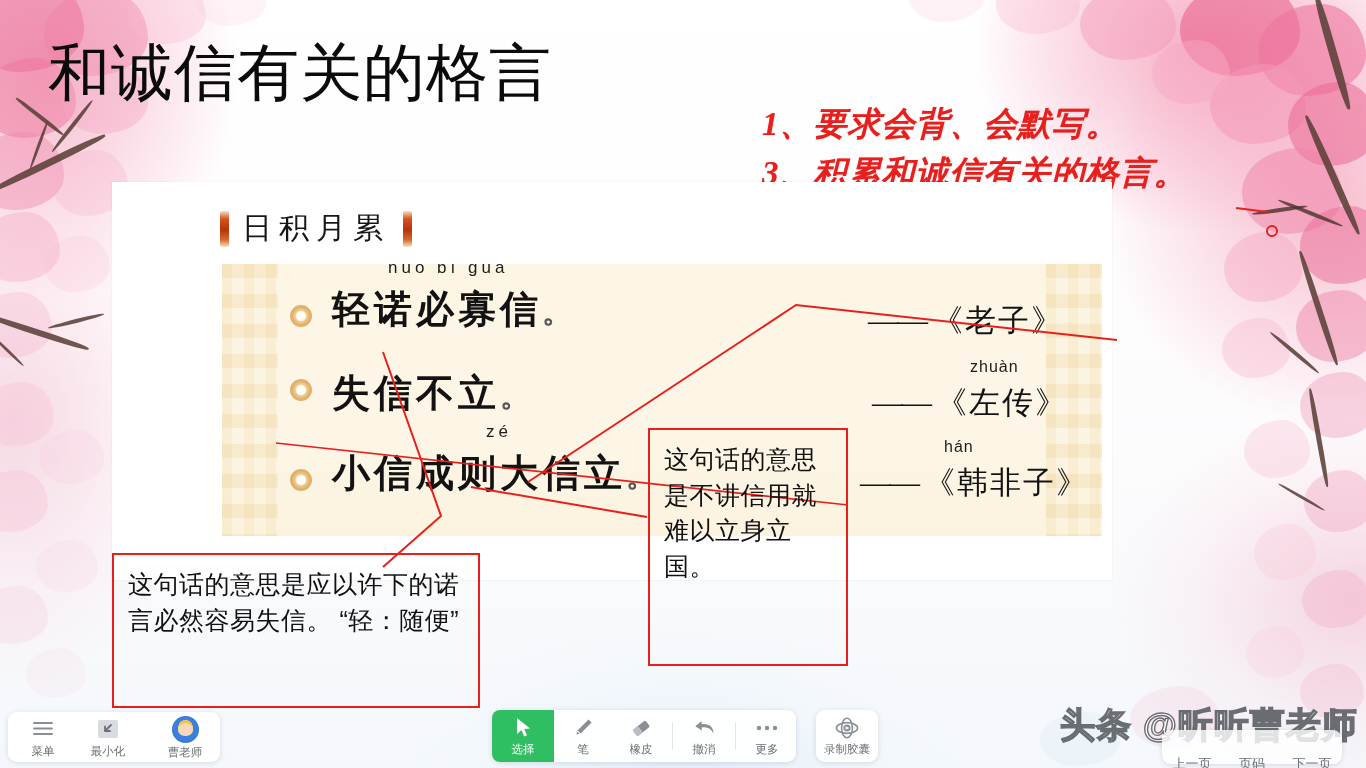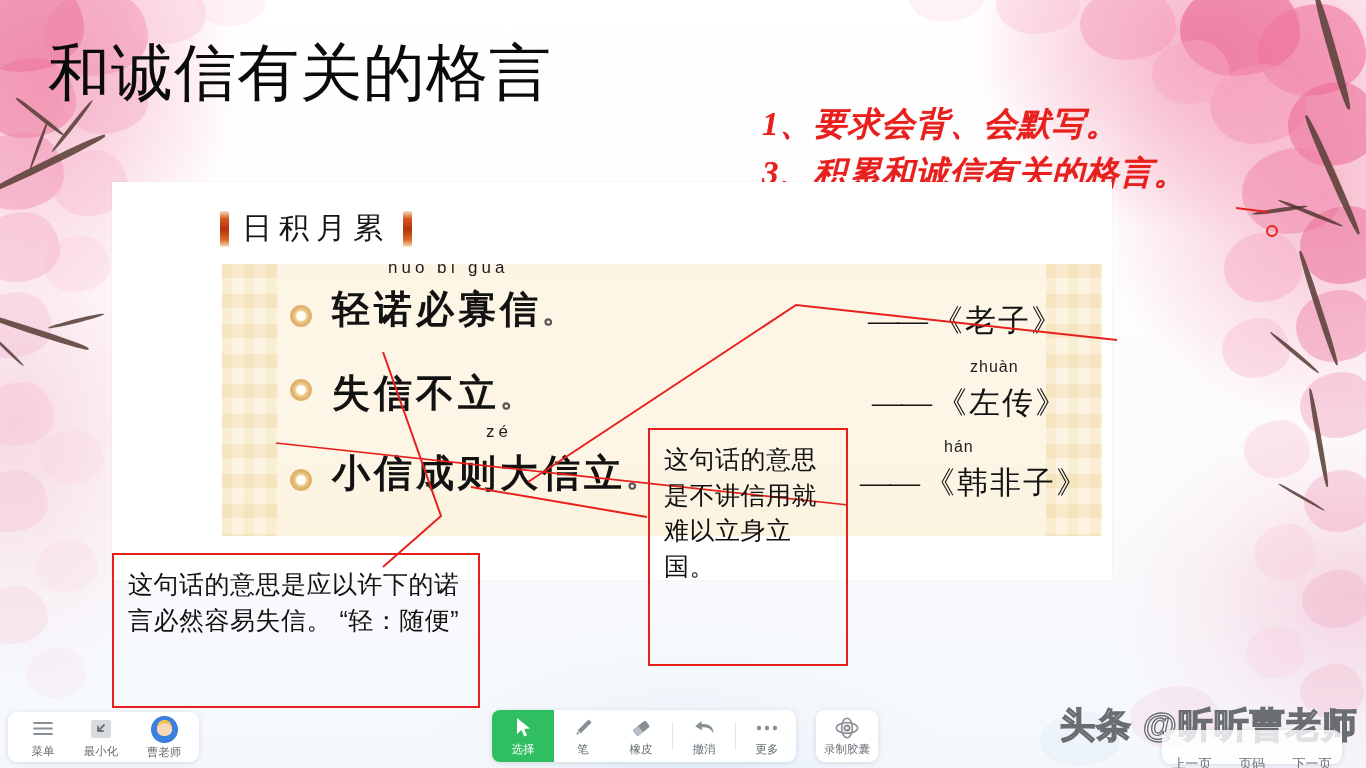--- a/index.html
+++ b/index.html
@@ -186,21 +186,21 @@
   }
   .tool {
     display: flex; flex-direction: column; align-items: center; justify-content: center;
     min-width: 58px; padding: 6px 8px 5px;
     color: #6b7076; font-size: 11.5px;
   }
   .tool .glyph { height: 24px; display: flex; align-items: center; justify-content: center; margin-bottom: 3px; }
   .tool.active { background: #2fbe61; color: #fff; border-radius: 8px 0 0 8px; min-width: 62px; }
   .divider { width: 1px; background: #e3e6ea; margin: 12px 2px; }
 
-  .left-bar { left: 8px; top: 712px; height: 50px; align-items: center; padding: 0 6px; }
+  .left-bar { left: 8px; top: 712px; height: 50px; align-items: center; padding: 0 6px; gap: 7px; }
   .center-bar { left: 492px; top: 710px; height: 52px; }
   .capsule-bar {
     position: absolute; left: 816px; top: 710px; height: 52px;
     background: rgba(255,255,255,.94);
     border-radius: 9px; box-shadow: 0 1px 5px rgba(60,70,90,.17);
     display: flex; align-items: stretch;
   }
   .right-bar { left: 1162px; top: 730px; height: 34px; background: rgba(255,255,255,.80); }
   .right-bar .tool { min-width: 60px; font-size: 13px; padding: 16px 6px; color: #6b7076; margin-top: 18px; }
 

